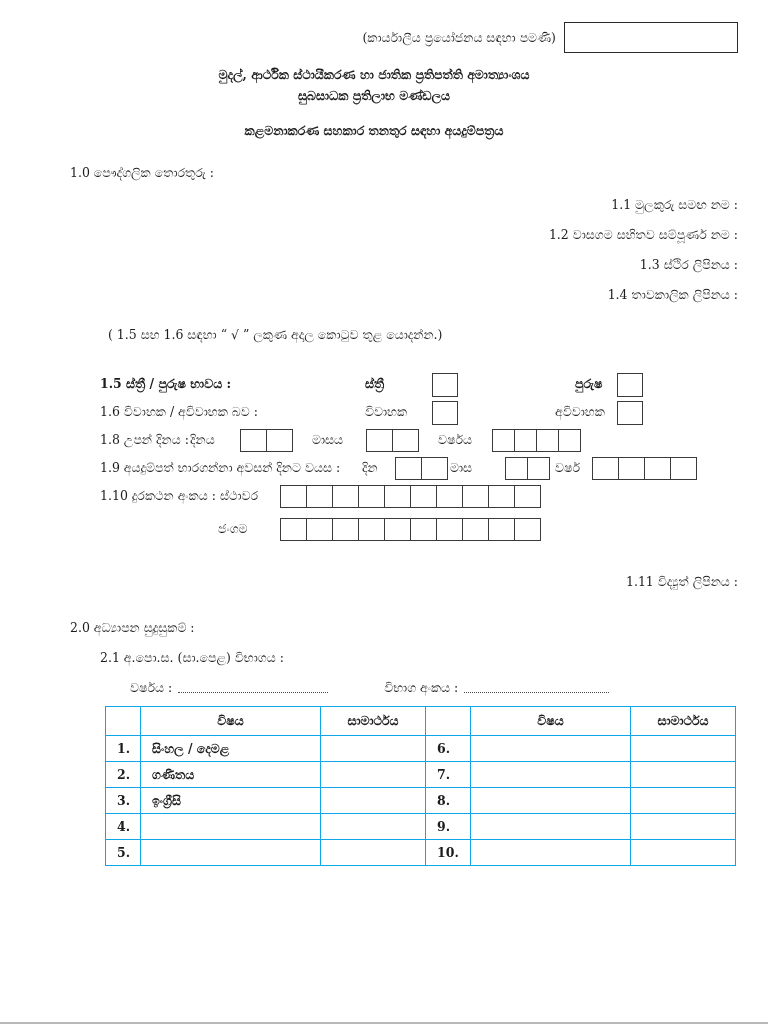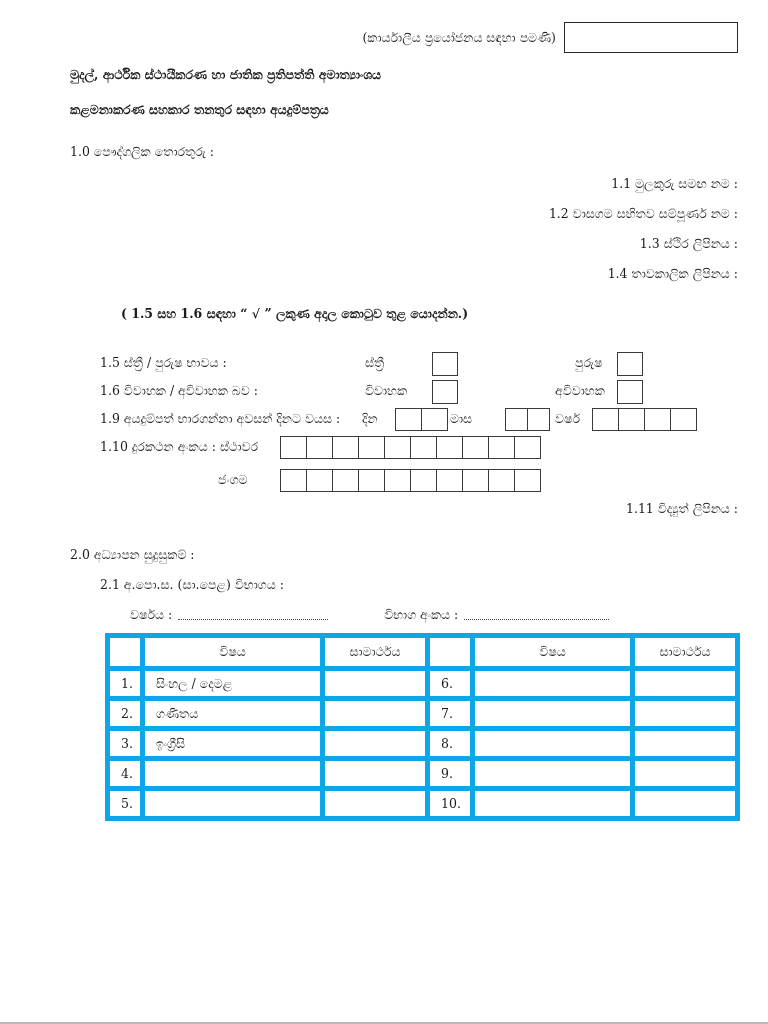--- a/index.html
+++ b/index.html
@@ -9,64 +9,65 @@
     box-sizing:border-box;
     background:#fff;
     font-family:"DejaVu Serif","Liberation Serif",serif;
     font-size:12.5px; color:#1c1c1c;
     padding:20px 30px 0 70px;
     border-bottom:2px solid #b9b9b9;
     overflow:hidden;
   }
   .office-row { display:flex; justify-content:flex-end; align-items:center; gap:8px; margin-top:2px; }
   .office-box { display:inline-block; width:172px; height:29px; border:1px solid #2a2a2a; background:#fff; }
-  .titles { margin-right:60px; font-weight:bold; }
+  .titles { text-align:center; margin-right:60px; font-weight:bold; }
   .t1 { margin-top:14px; }
   .t1 + .t1 { margin-top:5px; }
   .t2 { margin-top:19px; }
   .sec-head { margin-top:26px; }
   .sub { margin-left:30px; }
   .dline { display:flex; align-items:flex-end; margin-bottom:10px; line-height:16px;flex-direction:column; }
   .dline .lbl { white-space:nowrap; }
   .leader { flex:1; border-bottom:1.6px dotted #4a4a4a; margin:0 0 3px 6px; height:10px; }
   .first-line { margin-top:16px; }
-  .note { margin-top:20px; margin-left:21px;font-weight:bold; }
+  .note { margin-top:20px; margin-left:8px; }
   .prow { position:relative; height:28px; }
-  .r15 { margin-top:28px; }
+  .r15 { margin-top:28px;font-weight:bold; }
   .pos { position:absolute; top:0; line-height:26px; white-space:nowrap; }
   .bgroup { position:absolute; top:2px; display:flex; }
   .cbox { display:inline-block; box-sizing:border-box; width:27px; height:23px; border:1px solid #3a3a3a; background:#fff; }
   .bgroup .cbox + .cbox { margin-left:-1px; }
   .bgroup.narrow .cbox { width:23px; }
   .single { position:absolute; top:2px; }
   .single .cbox { width:26px; height:24px; }
   .sec2-head { margin-top:26px; }
   .sub2-head { margin-top:14px; }
   .year-line { display:flex; align-items:flex-end; margin-top:14px; margin-left:30px; line-height:16px; }
   .year-line .seg-leader { display:inline-block; border-bottom:1.6px dotted #4a4a4a; height:10px; margin:0 0 3px 6px; }
   .w150 { width:150px; }
   .w145 { width:145px; }
   .gap35 { margin-left:56px; }
   table.subjects { border-collapse:collapse; table-layout:fixed; width:630px; margin-top:10px; margin-left:5px; }
-  table.subjects th, table.subjects td { border:5px solid #0ea5e9; font-size:12.5px; font-weight:normal; padding:3px 11px; }
+  table.subjects th, table.subjects td { border:1px solid #0ea5e9; font-size:12.5px; font-weight:bold; padding:3px 11px; }
   table.subjects th { height:22px; text-align:center; }
   table.subjects td { height:19px; text-align:left; }
 </style>
 </head>
 <body>
 
 <div class="page">
 
   <div class="office-row">
     <span class="lbl">(කාර්යාලීය ප්‍රයෝජනය සඳහා පමණි)</span>
     <span class="office-box"></span>
   </div>
 
   <div class="titles">
     <div class="t1">මුදල්, ආර්ථික ස්ථායීකරණ හා ජාතික ප්‍රතිපත්ති අමාත්‍යාංශය</div>
+    <div class="t1">සුබසාධක ප්‍රතිලාභ මණ්ඩලය</div>
     <div class="t2">කළමනාකරණ සහකාර තනතුර සඳහා අයදුම්පත්‍රය</div>
   </div>
 
   <div class="sec-head">1.0  පෞද්ගලික තොරතුරු :</div>
 
   <div class="sub">
 
     <div class="dline first-line">
       <span class="lbl">1.1 මුලකුරු සමඟ නම :</span>
       <span class="leader"></span>
@@ -96,20 +97,40 @@
 
     <div class="prow">
       <span class="pos" style="left:0">1.6 විවාහක / අවිවාහක බව :</span>
       <span class="pos" style="left:265px">විවාහක</span>
       <span class="single" style="left:332px"><span class="cbox"></span></span>
       <span class="pos" style="left:455px">අවිවාහක</span>
       <span class="single" style="left:517px"><span class="cbox"></span></span>
     </div>
 
 
+    <div class="prow">
+      <span class="pos" style="left:0">1.8 උපන් දිනය :</span>
+      <span class="pos" style="left:90px">දිනය</span>
+      <span class="bgroup" style="left:140px">
+          <span class="cbox"></span>
+          <span class="cbox"></span>
+        </span>
+      <span class="pos" style="left:212px">මාසය</span>
+      <span class="bgroup" style="left:266px">
+          <span class="cbox"></span>
+          <span class="cbox"></span>
+        </span>
+      <span class="pos" style="left:338px">වර්ෂය</span>
+      <span class="bgroup narrow" style="left:392px">
+          <span class="cbox"></span>
+          <span class="cbox"></span>
+          <span class="cbox"></span>
+          <span class="cbox"></span>
+        </span>
+    </div>
 
     <div class="prow">
       <span class="pos" style="left:0">1.9 අයදුම්පත් භාරගන්නා අවසන් දිනට වයස :</span>
       <span class="pos" style="left:262px">දින</span>
       <span class="bgroup" style="left:295px">
           <span class="cbox"></span>
           <span class="cbox"></span>
         </span>
       <span class="pos" style="left:350px">මාස</span>
       <span class="bgroup narrow" style="left:405px">
@@ -151,21 +172,21 @@
           <span class="cbox"></span>
           <span class="cbox"></span>
           <span class="cbox"></span>
           <span class="cbox"></span>
           <span class="cbox"></span>
           <span class="cbox"></span>
           <span class="cbox"></span>
         </span>
     </div>
 
-    <div class="dline" style="margin-top:6px">
+    <div class="dline" style="margin-top:30px">
       <span class="lbl">1.11 විද්‍යුත් ලිපිනය :</span>
       <span class="leader"></span>
     </div>
 
   </div>
 
   <div class="sec-head sec2-head">2.0  අධ්‍යාපන සුදුසුකම් :</div>
 
   <div class="sub">
 

